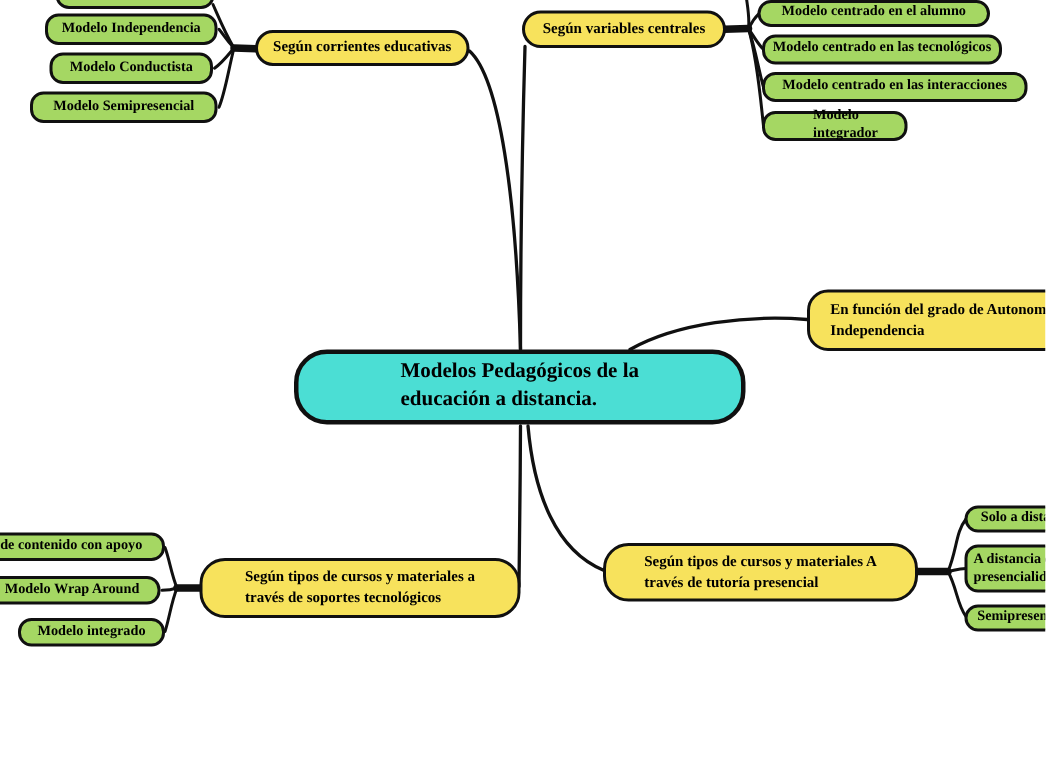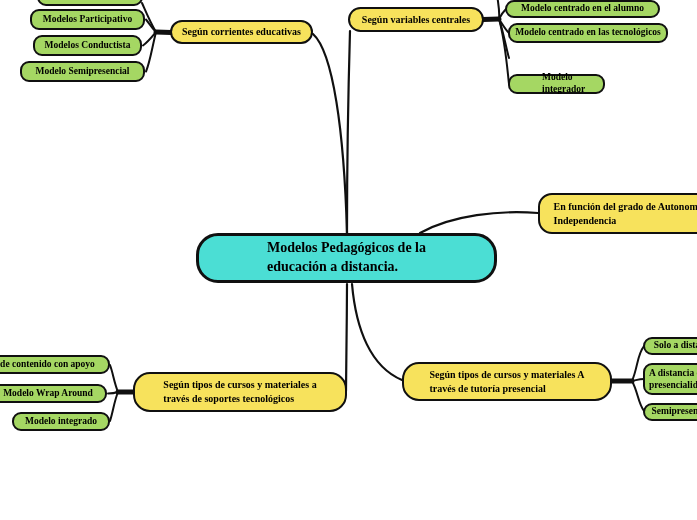--- a/index.html
+++ b/index.html
@@ -84,27 +84,28 @@
     <path class="fan" d="M 632 381 C 638 367 637 355 644 346"></path>
     <path class="fan" d="M 632 381 C 637 380 639 379 644 379"></path>
     <path class="fan" d="M 632 381 C 638 392 638 403 644 411"></path>
   </svg>
 
   <div class="node center" style="left:196px;top:233px;width:301px;height:50px;">Modelos Pedagógicos de la
 educación a distancia.</div>
 
   <div class="node branch" style="left:170px;top:20px;width:143px;height:24px;">Según corrientes educativas</div>
   <div class="node leaf" style="left:37px;top:-15px;width:106px;height:21px;"></div>
-  <div class="node leaf" style="left:30px;top:9px;width:115px;height:21px;">Modelos Participativo</div>
-  <div class="node leaf" style="left:33px;top:35px;width:109px;height:21px;">Modelos Conductista</div>
+  <div class="node leaf" style="left:30px;top:9px;width:115px;height:21px;">Modelo Independencia</div>
+  <div class="node leaf" style="left:33px;top:35px;width:109px;height:21px;">Modelo Conductista</div>
   <div class="node leaf" style="left:20px;top:61px;width:125px;height:21px;">Modelo Semipresencial</div>
 
   <div class="node branch" style="left:348px;top:7px;width:136px;height:25px;">Según variables centrales</div>
   <div class="node leaf" style="left:505px;top:0px;width:155px;height:18px;">Modelo centrado en el alumno</div>
   <div class="node leaf" style="left:508px;top:23px;width:160px;height:20px;">Modelo centrado en las tecnológicos</div>
+  <div class="node leaf" style="left:508px;top:48px;width:177px;height:20px;">Modelo centrado en las interacciones</div>
   <div class="node leaf" style="left:508px;top:74px;width:97px;height:20px;padding-left:32px;">Modelo integrador</div>
 
   <div class="node branch" style="left:538px;top:193px;width:190px;height:41px;">En función del grado de Autonomía e
 Independencia</div>
 
   <div class="node branch" style="left:133px;top:372px;width:214px;height:40px;border-radius:17px;">Según tipos de cursos y materiales a
 través de soportes tecnológicos</div>
   <div class="node leaf" style="left:-48px;top:355px;width:158px;height:19px;">Modelo de contenido con apoyo</div>
   <div class="node leaf" style="left:-11px;top:384px;width:118px;height:19px;">Modelo Wrap Around</div>
   <div class="node leaf" style="left:12px;top:412px;width:98px;height:19px;">Modelo integrado</div>

